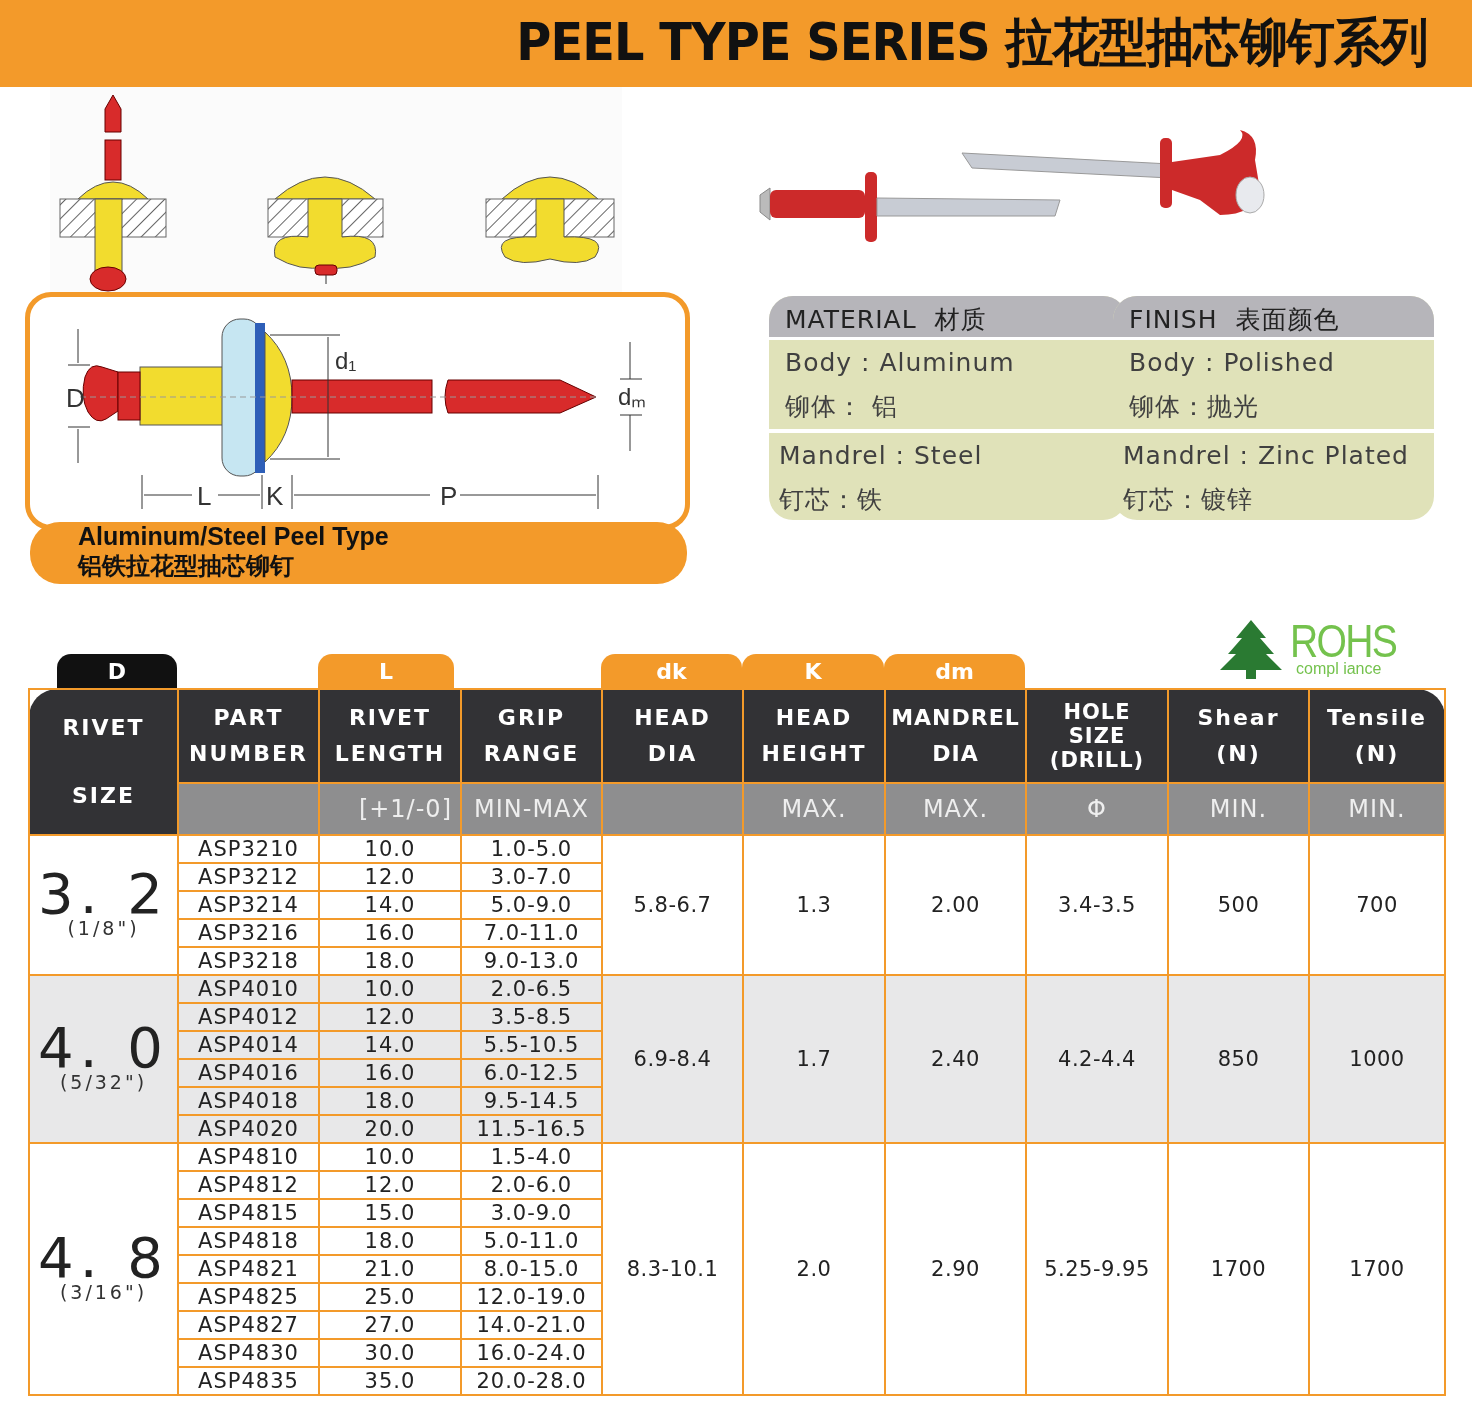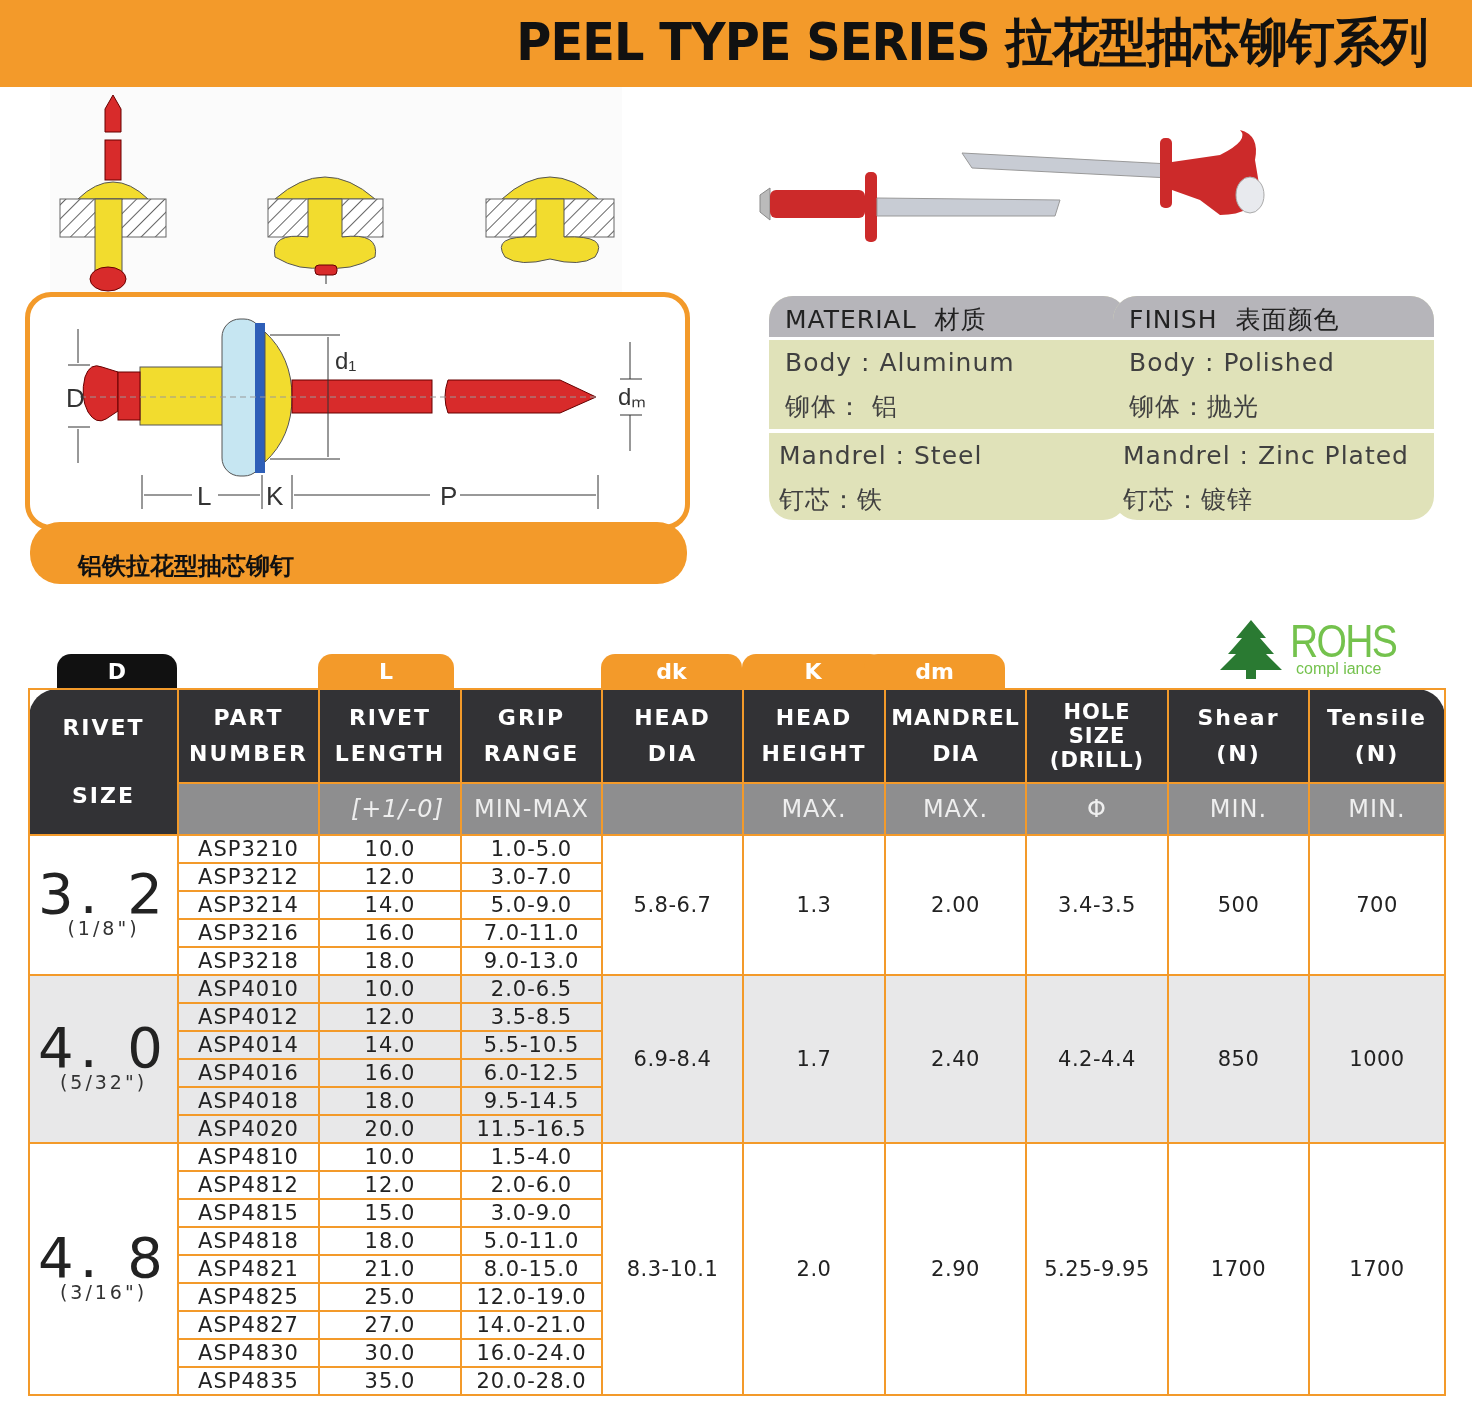--- a/index.html
+++ b/index.html
@@ -125,20 +125,21 @@
     <line x1="114" y1="198" x2="162" y2="198" stroke="#333"></line>
       <line x1="188" y1="198" x2="230" y2="198" stroke="#333"></line>
     <line x1="264" y1="198" x2="400" y2="198" stroke="#333"></line>
       <line x1="430" y1="198" x2="566" y2="198" stroke="#333"></line>
     <text x="167" y="208" font-size="26" font-family="Liberation Sans, sans-serif" fill="#333">L</text>
     <text x="236" y="208" font-size="26" font-family="Liberation Sans, sans-serif" fill="#333">K</text>
     <text x="410" y="208" font-size="26" font-family="Liberation Sans, sans-serif" fill="#333">P</text>
   </svg>
 </div>
 <div class="diagram-caption">
+  <div class="en">Aluminum/Steel Peel Type</div>
   <div class="cn">铝铁拉花型抽芯铆钉</div>
 </div>
 
 <div class="photo">
   <svg width="620" height="130" viewBox="0 0 620 130">
     <polygon points="10,75 20,68 20,100 10,92" fill="#bbb" stroke="#888"></polygon>
     <rect x="20" y="70" width="95" height="28" rx="6" fill="#cc2a2a"></rect>
     <rect x="115" y="52" width="12" height="70" rx="5" fill="#cc2a2a"></rect>
     <polygon points="127,78 310,80 305,96 127,96" fill="#c8ccd4" stroke="#999"></polygon>
     <polygon points="212,33 420,44 420,58 222,48" fill="#c8ccd4" stroke="#999"></polygon>
@@ -182,21 +183,21 @@
     <rect x="30" y="52" width="10" height="9" fill="#2a7a32"></rect>
   </svg>
   <div class="word">ROHS</div>
   <div class="sub">compl iance</div>
 </div>
 
 <div class="tab black" style="left:57px;width:120px;">D</div>
 <div class="tab orange" style="left:318px;width:136px;">L</div>
 <div class="tab orange" style="left:601px;width:141px;">dk</div>
 <div class="tab orange" style="left:742px;width:142px;">K</div>
-<div class="tab orange" style="left:864px;width:141px;">dm</div>
+<div class="tab orange" style="left:884px;width:141px;">dm</div>
 
 <div class="spec-table">
   <table>
     <colgroup>
       <col style="width:149px">
         <col style="width:141px">
         <col style="width:142px">
         <col style="width:141px">
         <col style="width:141px">
       <col style="width:142px">
@@ -244,21 +245,21 @@
             <div>Shear</div>
             <div>(N)</div>
           </th>
         <th class="dark last-head">
             <div>Tensile</div>
             <div>(N)</div>
           </th>
       </tr>
       <tr>
         <th class="sub"></th>
-        <th class="sub" style="text-align:right;padding-right:16px;font-style:italic;">[+1/-0]</th>
+        <th class="sub" style="text-align:right;padding-right:8px;">[+1/-0]</th>
         <th class="sub">MIN-MAX</th>
         <th class="sub"></th>
         <th class="sub">MAX.</th>
         <th class="sub">MAX.</th>
         <th class="sub">Φ</th>
         <th class="sub">MIN.</th>
         <th class="sub">MIN.</th>
       </tr>
     </thead>
     <tbody id="tbody">

